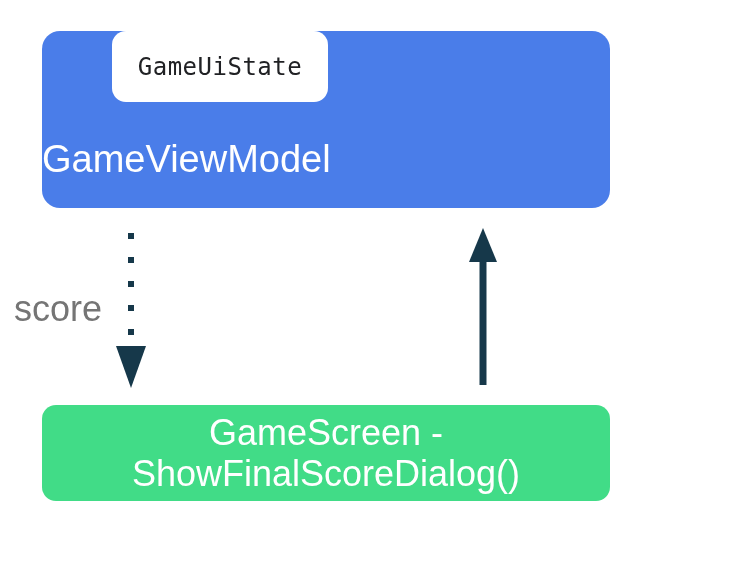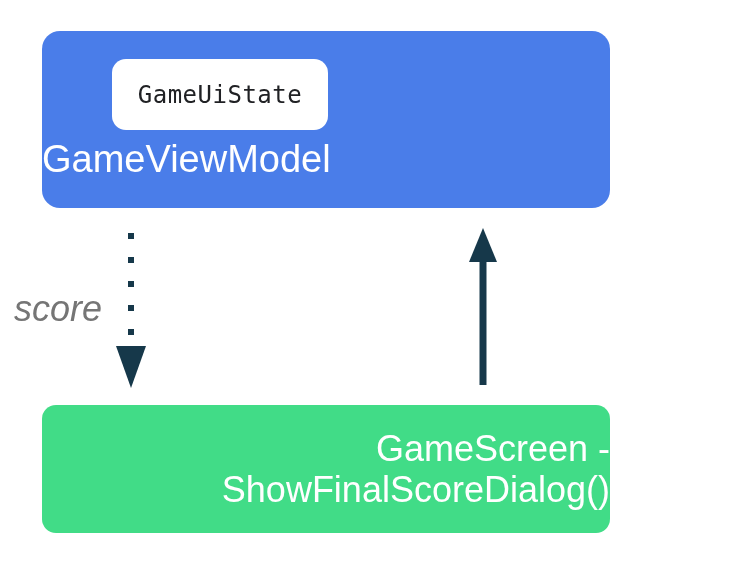--- a/index.html
+++ b/index.html
@@ -18,32 +18,32 @@
     box-sizing: border-box;
   }
   .box.blue {
     top: 31px;
     height: 177px;
     background: #4A7DE9;
     border-radius: 18px;
   }
   .box.green {
     top: 405px;
-    height: 128px;
+    height: 96px;
     background: #41DC87;
     border-radius: 14px;
     display: flex;
     flex-direction: column;
-    align-items: flex-end;
+    align-items: center;
     justify-content: center;
   }
   .chip {
     position: absolute;
     left: 70px;
-    top: 28px;
+    top: 0;
     width: 216px;
     height: 71px;
     background: #ffffff;
     border-radius: 14px;
     display: flex;
     align-items: center;
     justify-content: center;
   }
   .chip-label {
     font-family: "DejaVu Sans Mono", monospace;
@@ -76,21 +76,21 @@
     height: 571px;
     pointer-events: none;
   }
   .flow-label {
     position: absolute;
     color: #757575;
     font-size: 36px;
     line-height: 40px;
     white-space: nowrap;
   }
-  .flow-label.score { left: 14px; top: 289px; font-style: italic; }
+  .flow-label.score { left: 14px; top: 289px; }
   .flow-label.play  { left: 507px; top: 287px; }
 </style>
 </head>
 <body>
 
 <div class="canvas">
 
   <div class="box blue">
     <div class="chip">
       <span class="chip-label">GameUiState</span>

